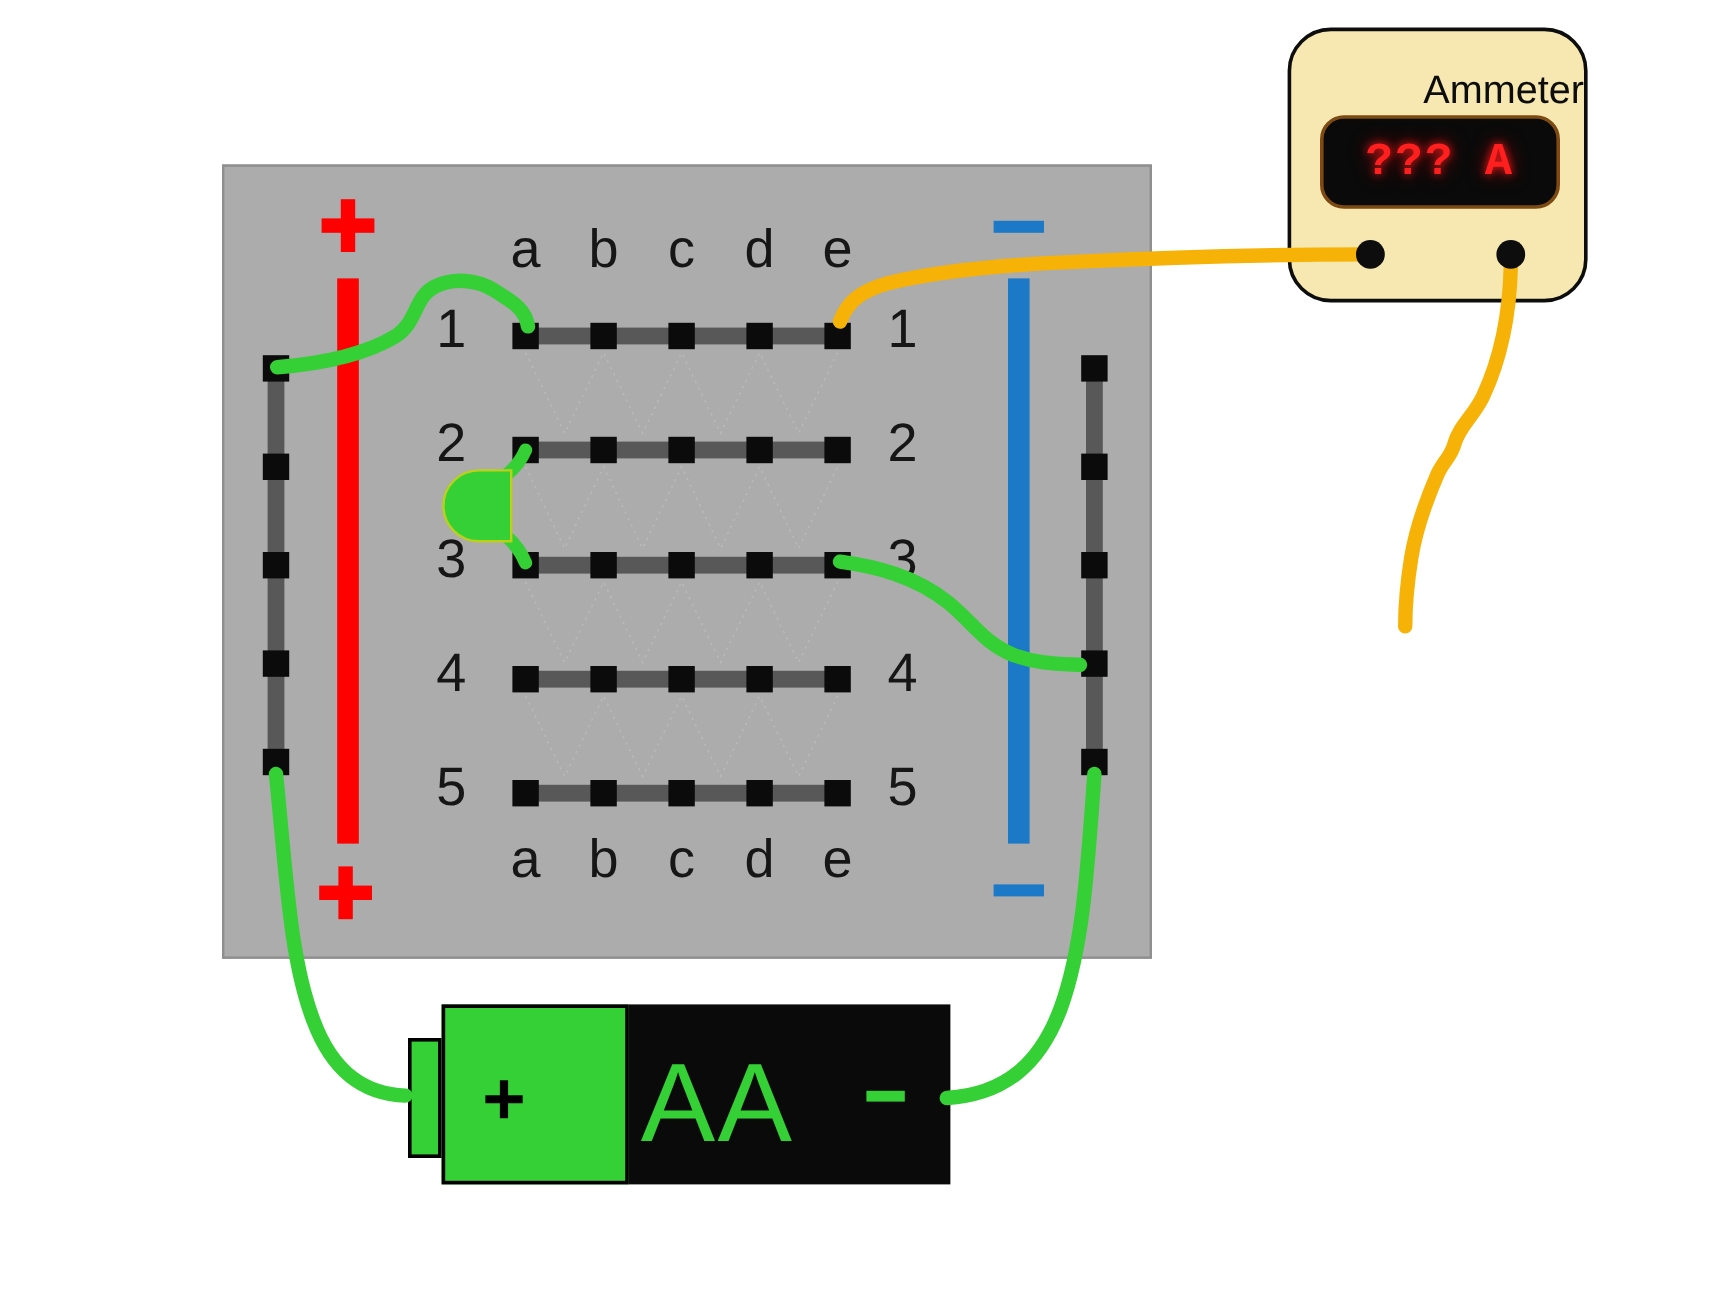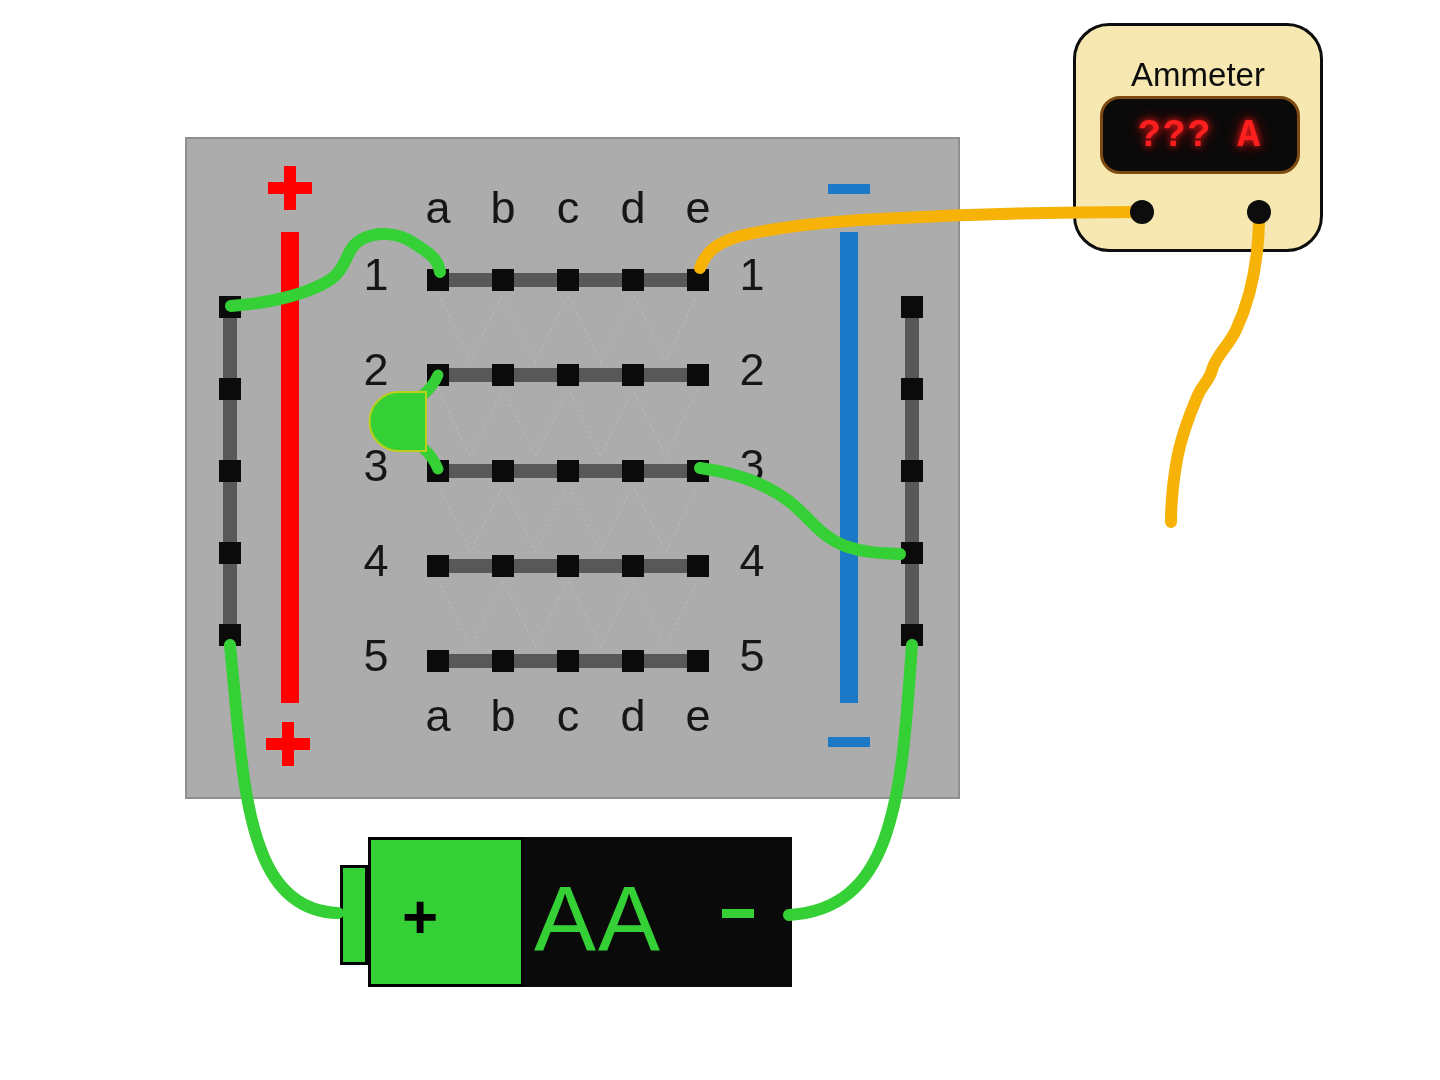--- a/index.html
+++ b/index.html
@@ -33,21 +33,21 @@
   }
   
   .wires{position:absolute;left:0;top:0;z-index:4;pointer-events:none;}
   
   .ammeter{
     position:absolute;left:1073px;top:23px;width:250px;height:229px;
     background:var(--ammeter-body,#F6E8B0);
     border:3px solid #0d0d0d;border-radius:36px;box-sizing:border-box;z-index:3;
   }
   .ammeter-title{
-    position:absolute;left:0;top:30px;width:100%;text-align:center;
+    position:absolute;left:0;top:30px;width:100%;text-align:right;
     font-size:33px;color:#0d0d0d;
   }
   .ammeter-display{
     position:absolute;left:24px;top:70px;width:200px;height:78px;
     background:var(--display-background,#0A0A0A);
     border:3px solid var(--display-border,#7C4A12);
     border-radius:20px;box-sizing:border-box;
     display:flex;align-items:center;justify-content:center;
   }
   .ammeter-reading{

